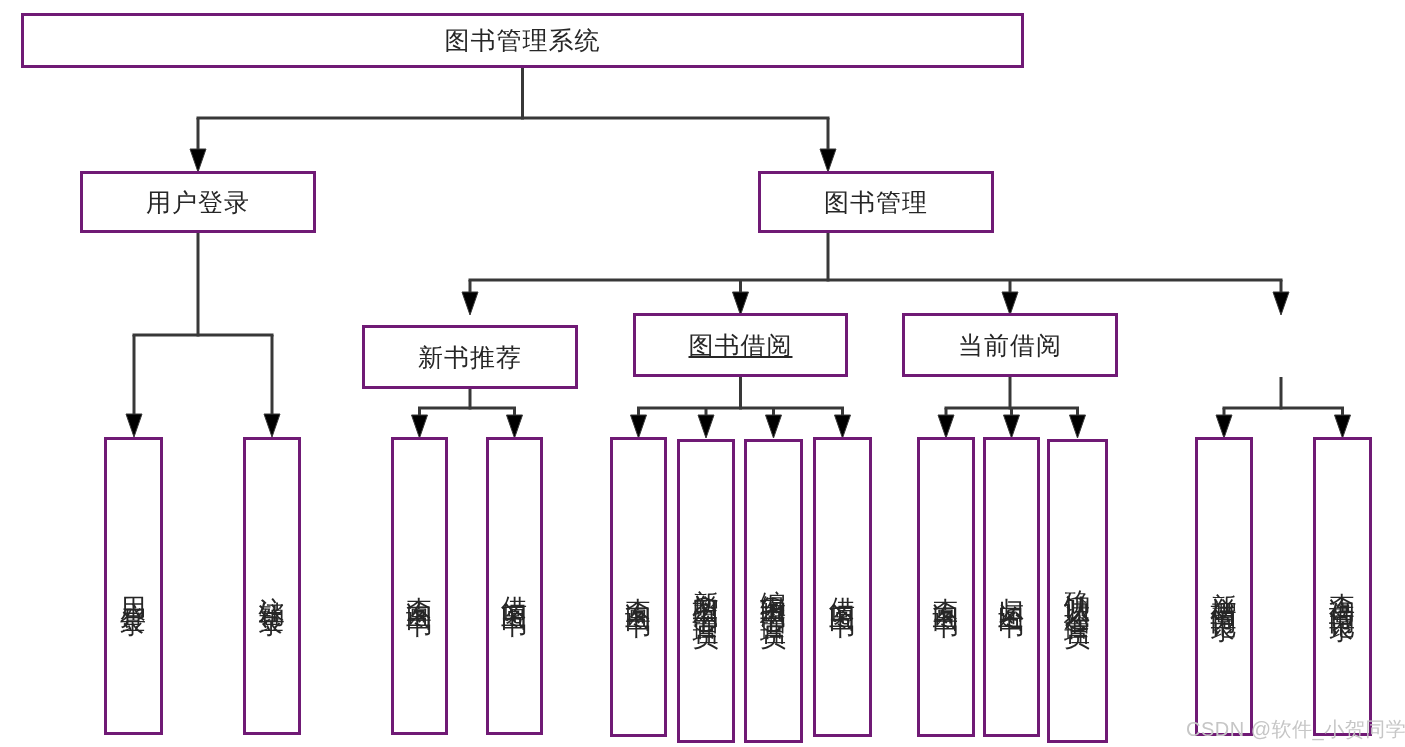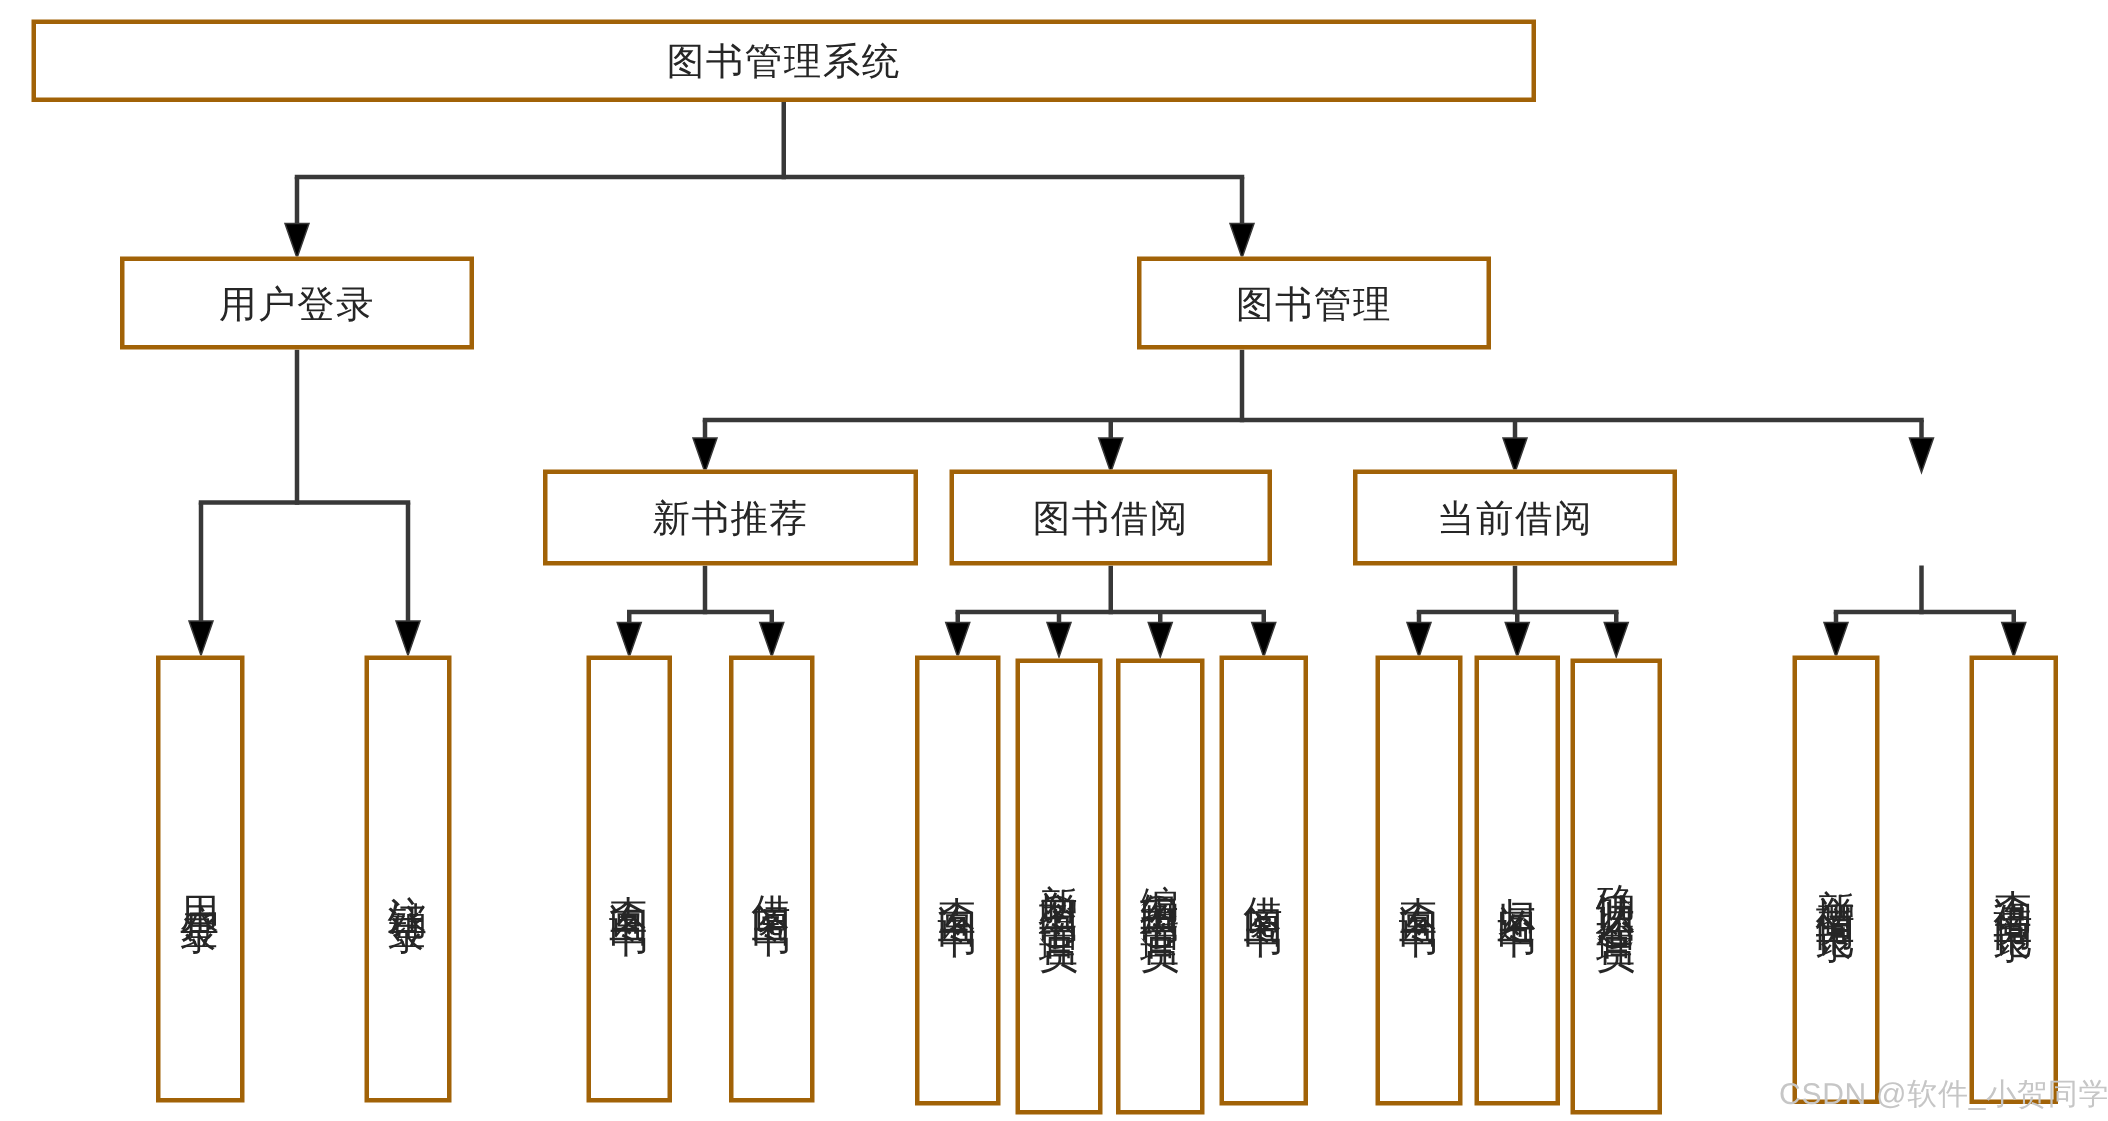--- a/index.html
+++ b/index.html
@@ -3,21 +3,21 @@
 <meta charset="utf-8">
 <style>
   html,body { margin:0; padding:0; background:#ffffff; }
   .canvas {
     position:relative; width:1405px; height:747px; background:#ffffff;
     font-family:"Liberation Sans","DejaVu Sans",sans-serif; overflow:hidden;
   }
   svg.connectors { position:absolute; left:0; top:0; width:1405px; height:747px; }
   .node {
     position:absolute; box-sizing:border-box; background:#ffffff;
-    border:3px solid #a16207; color:#262626;
+    border:3px solid #701a75; color:#262626;
     display:flex; align-items:center; justify-content:center;
     font-size:25px; letter-spacing:1px; z-index:2;
   }
   .vnode {
     writing-mode:vertical-rl; text-orientation:mixed;
     font-size:26px; letter-spacing:5px; line-height:1;
   }
   .watermark {
     position:absolute; left:1186px; top:716px; z-index:3;
     font-size:20px; color:#c6c6c6; letter-spacing:0.5px; white-space:nowrap;
@@ -89,22 +89,22 @@
     <line x1="1342.5" y1="408" x2="1342.5" y2="417" stroke-width="3"></line>
     <polygon points="1216,415 1232,415 1224,438"></polygon>
     <polygon points="1334.5,415 1350.5,415 1342.5,438"></polygon>
   </svg>
 
   <div class="node" style="left:21px; top:13px; width:1003px; height:55px;">图书管理系统</div>
 
   <div class="node" style="left:80px; top:171px; width:236px; height:62px;">用户登录</div>
   <div class="node" style="left:710px; top:171px; width:236px; height:62px;margin-left:48px;">图书管理</div>
 
-  <div class="node" style="left:362px; top:313px; width:250px; height:64px;">新书推荐</div>
-  <div class="node" style="left:633px; top:313px; width:215px; height:64px;">图书借阅</div>
+  <div class="node" style="left:362px; top:325px; width:216px; height:64px;">新书推荐</div>
+  <div class="node" style="left:633px; top:313px; width:215px; height:64px;text-decoration:underline;">图书借阅</div>
   <div class="node" style="left:902px; top:313px; width:216px; height:64px;">当前借阅</div>
 
   <div class="node vnode" style="left:104px; top:437px; width:59px; height:298px;">用户登录</div>
   <div class="node vnode" style="left:243px; top:437px; width:58px; height:298px;">注销登录</div>
 
   <div class="node vnode" style="left:391px; top:437px; width:57px; height:298px;">查询图书</div>
   <div class="node vnode" style="left:486px; top:437px; width:57px; height:298px;">借阅图书</div>
 
   <div class="node vnode" style="left:610px; top:437px; width:57px; height:300px;">查询图书</div>
   <div class="node vnode" style="left:677px; top:439px; width:58px; height:304px;">新增图书（管理员）</div>

